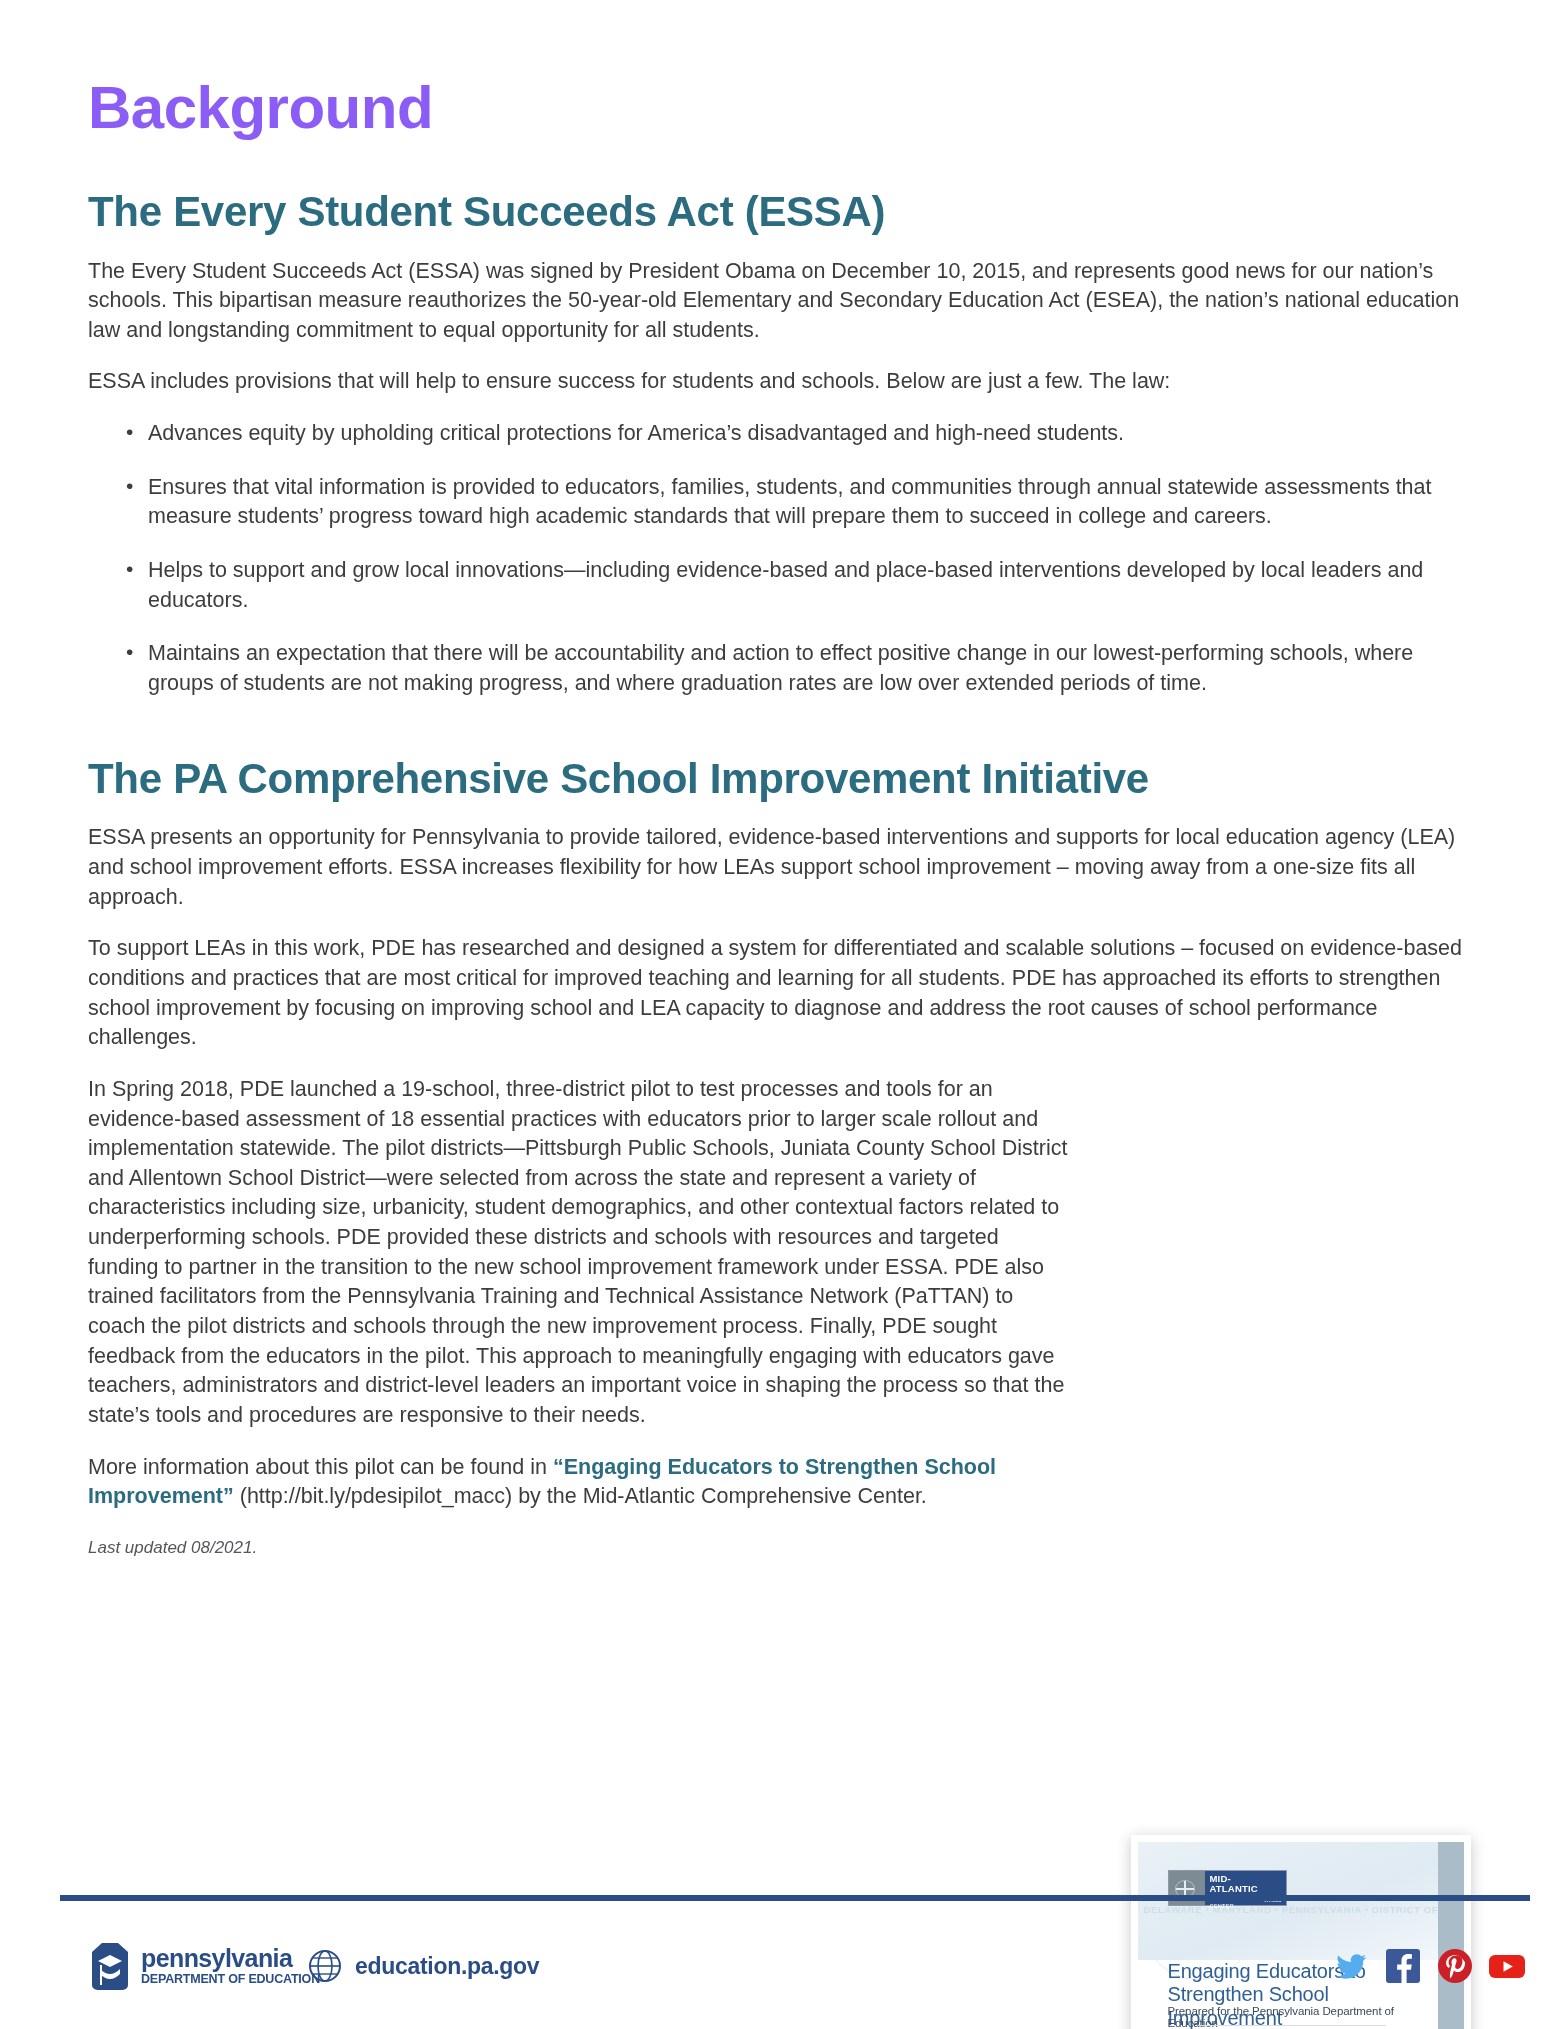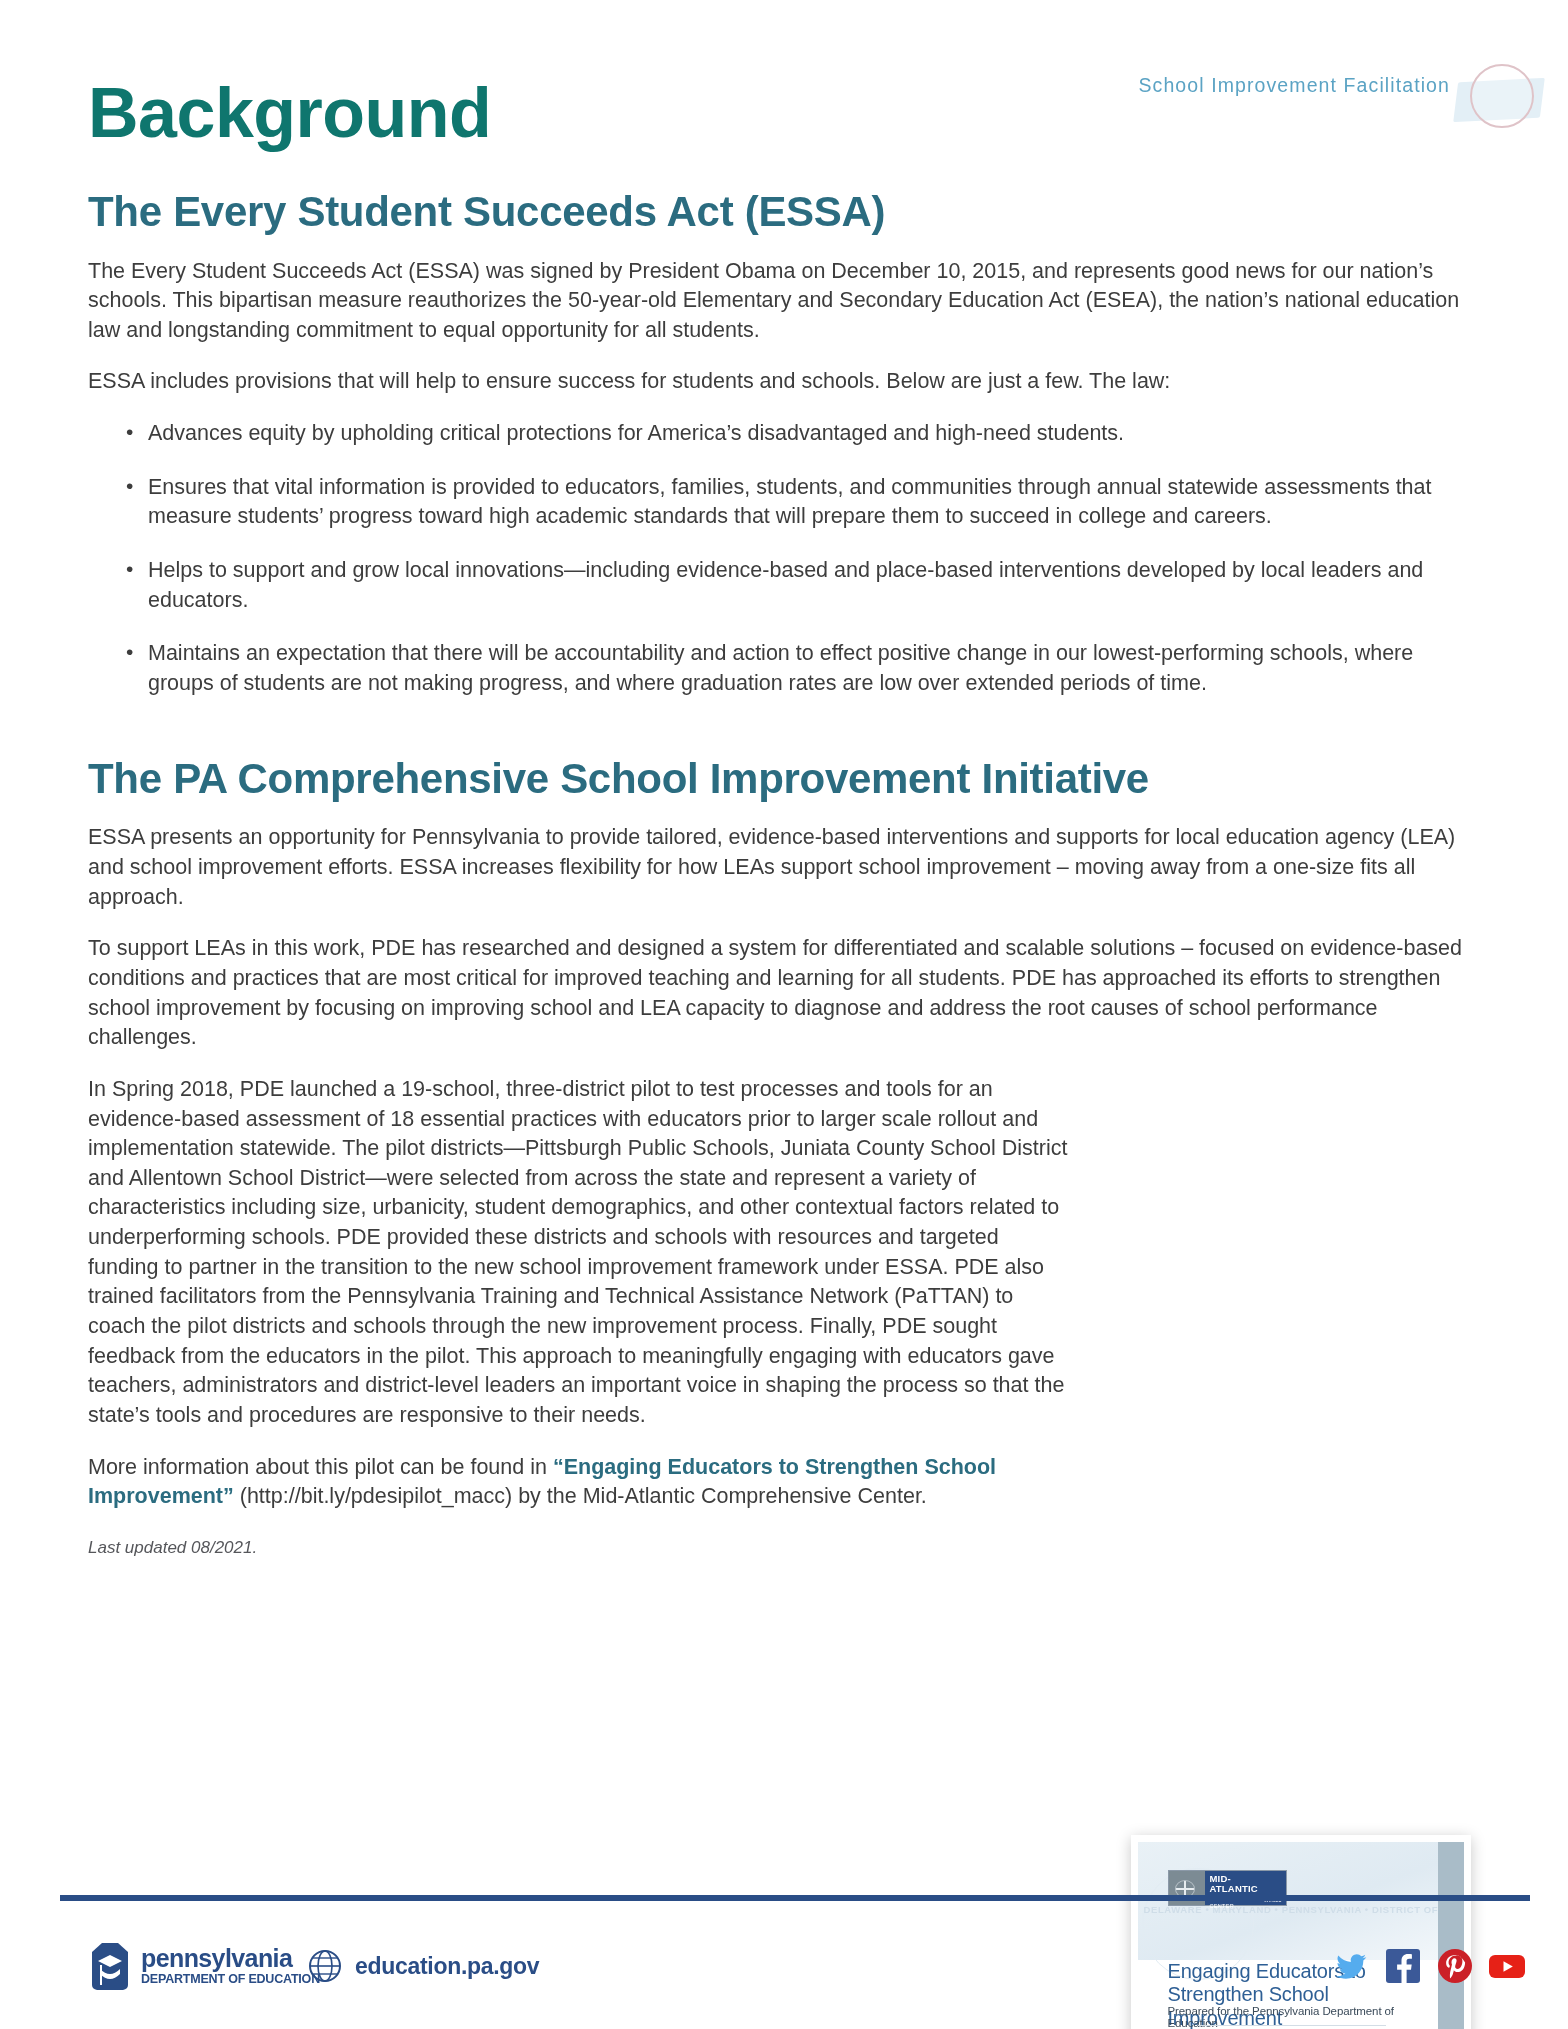--- a/index.html
+++ b/index.html
@@ -66,24 +66,24 @@
     border: 2px solid #dfc3c8;
     box-sizing: border-box;
     background: rgba(255,255,255,0.25);
   }
 
   
   .page-title {
     position: absolute;
     left: 88px;
     top: 78px;
-    font-size: 70px;
+    font-size: 60px;
     line-height: 1;
     font-weight: bold;
-    color: #0f766e;
+    color: #8b5cf6;
     letter-spacing: -0.5px;
   }
 
   
   .content {
     position: absolute;
     left: 88px;
     top: 190px;
     width: 1392px;
   }
@@ -353,27 +353,20 @@
     align-items: center;
     gap: 14px;
   }
   .s-icon { width: 38px; height: 38px; display: block; }
 </style>
 </head>
 <body>
 
 <div class="page">
 
-  <div class="header">
-    <div class="header-eyebrow">School Improvement Facilitation</div>
-    <div class="header-logo">
-      <div class="swoosh"></div>
-      <div class="ring"></div>
-    </div>
-  </div>
 
   <div class="page-title">Background</div>
 
   <div class="content">
 
     <h2 class="section-head">The Every Student Succeeds Act (ESSA)</h2>
     <p class="body">The Every Student Succeeds Act (ESSA) was signed by President Obama on December 10, 2015, and represents good news for our nation’s schools. This bipartisan measure reauthorizes the 50-year-old Elementary and Secondary Education Act (ESEA), the nation’s national education law and longstanding commitment to equal opportunity for all students.</p>
     <p class="body">ESSA includes provisions that will help to ensure success for students and schools. Below are just a few. The law:</p>
 
     <ul class="bullets">

